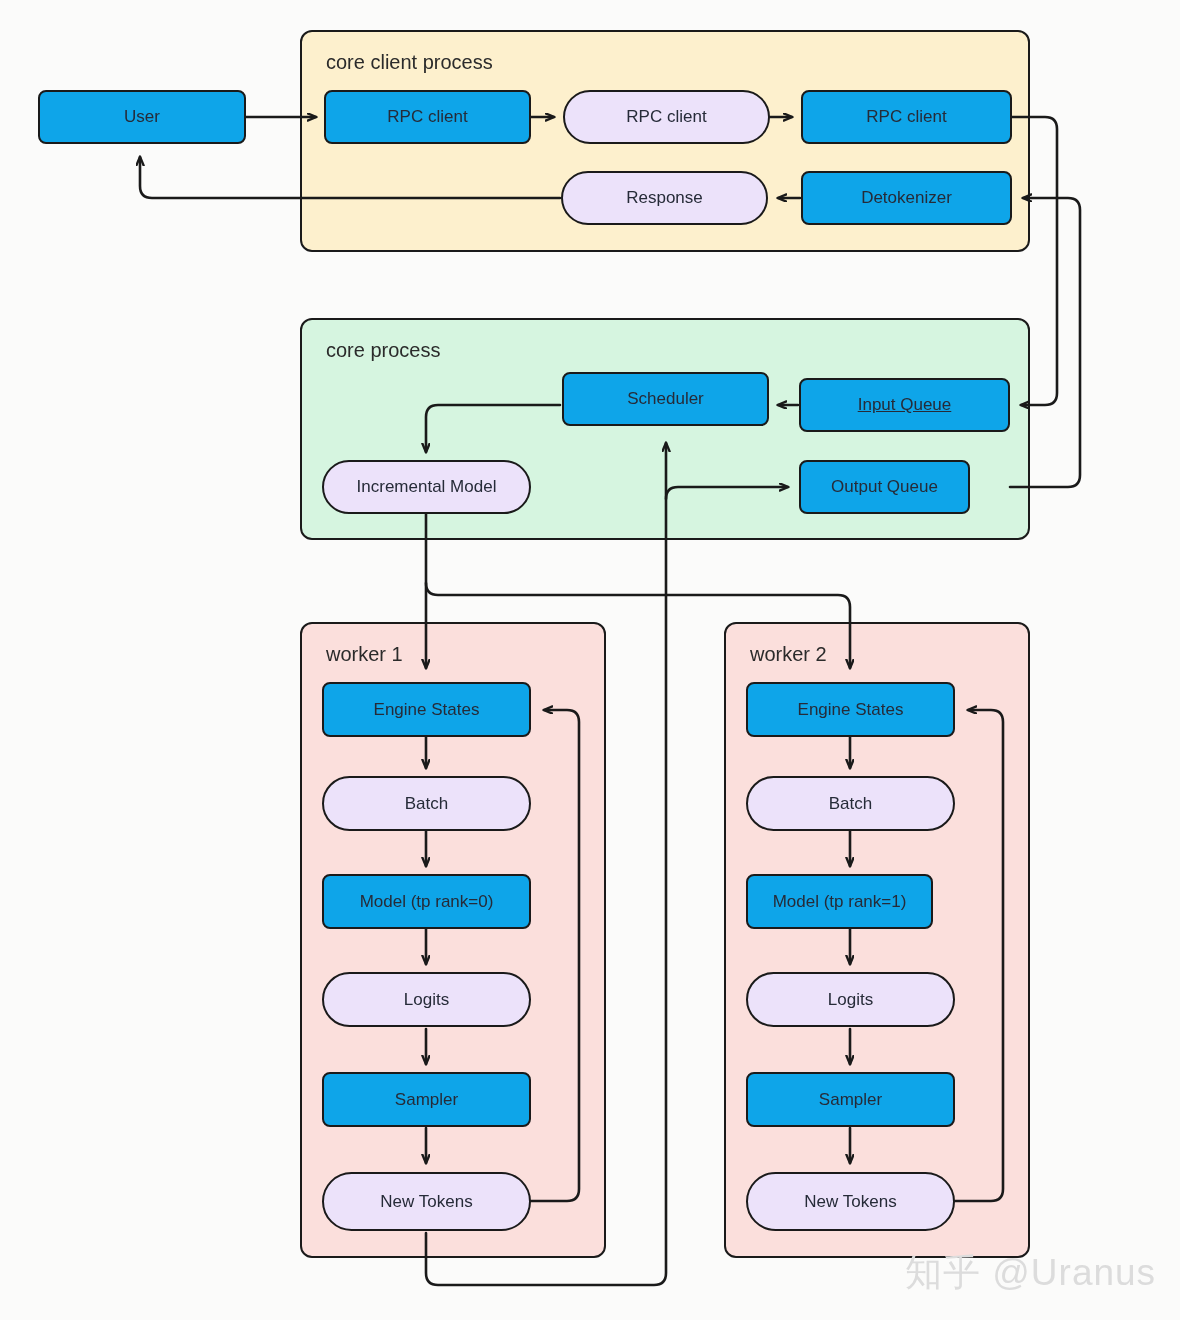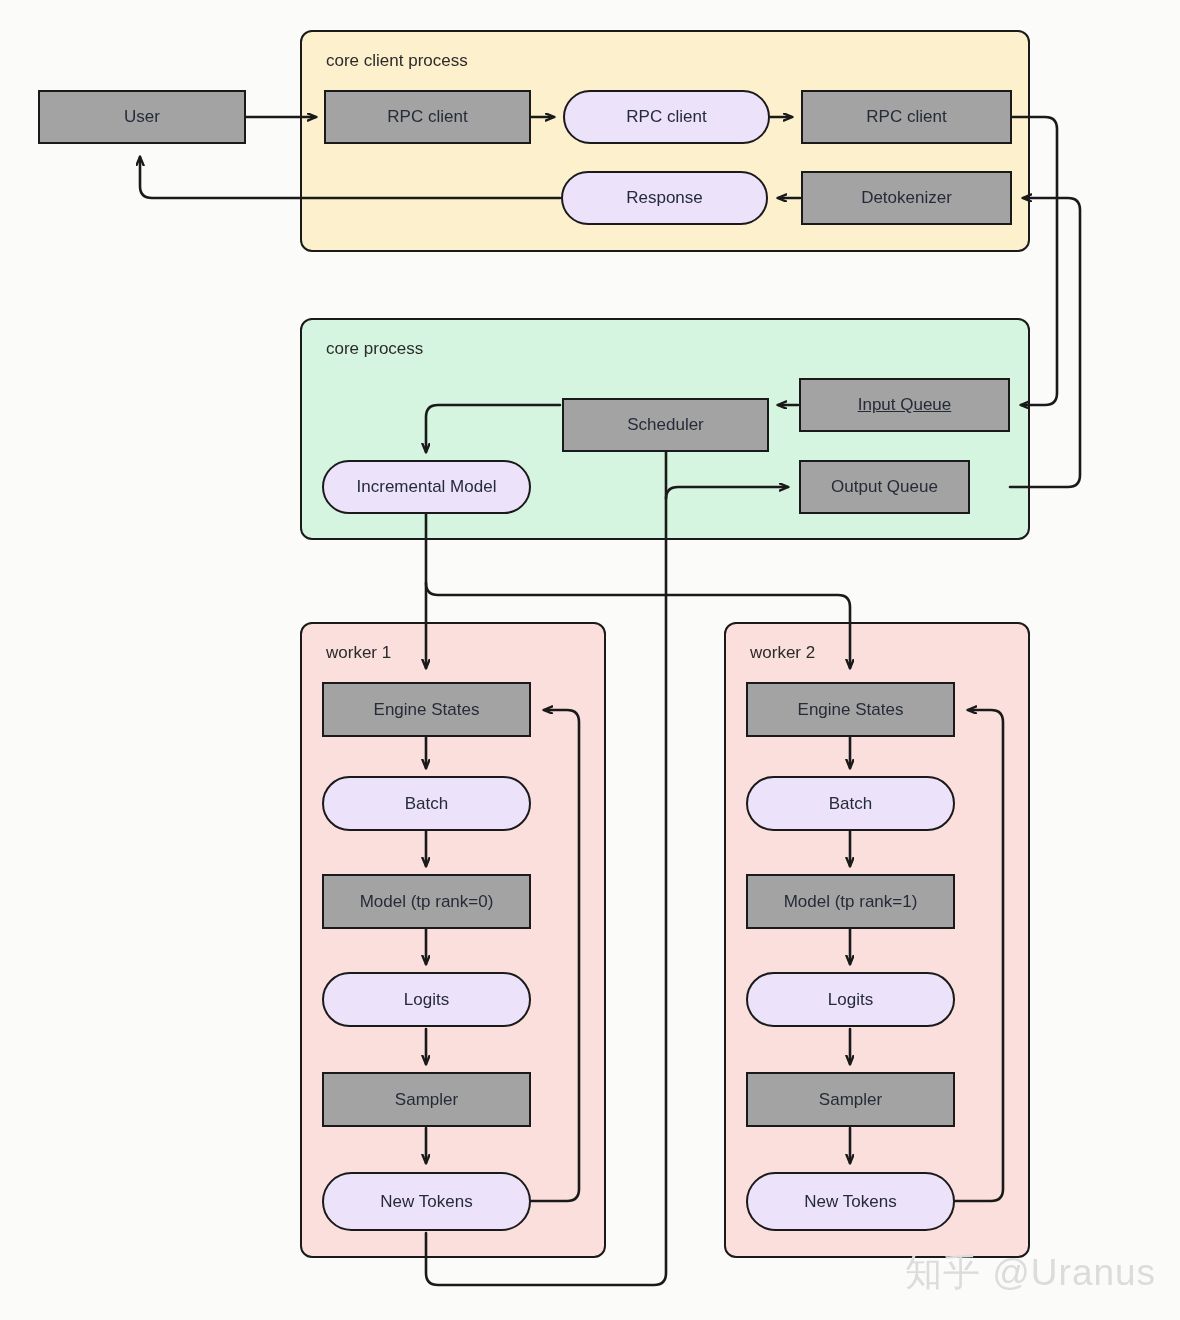--- a/index.html
+++ b/index.html
@@ -1,26 +1,26 @@
 <!DOCTYPE html>
 <html><head>
 <meta charset="utf-8">
 <style>
   html,body{margin:0;padding:0;background:#fbfbfa;}
   body{font-family:"Liberation Sans",sans-serif;}
   #stage{position:relative;width:1180px;height:1320px;overflow:hidden;background:#fbfbfa;}
   svg#wires{position:absolute;left:0;top:0;width:1180px;height:1320px;pointer-events:none;}
 
   .grp{position:absolute;border:2.5px solid #1a1a1a;border-radius:12px;box-sizing:border-box;}
-  .grp-label{position:absolute;font-size:17px;color:#2b2b2b;white-space:nowrap;}
+  .grp-label{position:absolute;font-size:20px;color:#2b2b2b;white-space:nowrap;}
 
   .node{position:absolute;box-sizing:border-box;border:2.5px solid #1a1a1a;
         display:flex;align-items:center;justify-content:center;
         font-size:17px;color:#262b38;text-align:center;white-space:nowrap;}
-  .rect{border-radius:0;background:#a3a3a3;}
+  .rect{border-radius:8px;background:#0ea5e9;}
   .pill{border-radius:999px;background:#ece2fa;}
 
   .wm{position:absolute;font-size:37px;color:#dcdcdc;letter-spacing:1px;white-space:nowrap;}
 </style>
 </head>
 <body>
 
 <div id="stage">
 
   <div class="grp" style="left:300px;top:30px;width:730px;height:222px;background:#fdf0cd;"></div>
@@ -103,21 +103,21 @@
   </div>
 
   <div class="node pill" style="left:561px;top:171px;width:207px;height:54px;">
     <span>Response</span>
   </div>
 
   <div class="node rect" style="left:801px;top:171px;width:211px;height:54px;">
     <span>Detokenizer</span>
   </div>
 
-  <div class="node rect" style="left:562px;top:398px;width:207px;height:54px;text-align:right;">
+  <div class="node rect" style="left:562px;top:372px;width:207px;height:54px;text-align:right;">
     <span>Scheduler</span>
   </div>
 
   <div class="node rect" style="left:799px;top:378px;width:211px;height:54px;text-decoration:underline;">
     <span>Input Queue</span>
   </div>
 
   <div class="node rect" style="left:799px;top:460px;width:171px;height:54px;">
     <span>Output Queue</span>
   </div>
@@ -144,21 +144,21 @@
   <div class="node pill" style="left:322px;top:1172px;width:209px;height:59px;">
     <span>New Tokens</span>
   </div>
 
   <div class="node rect" style="left:746px;top:682px;width:209px;height:55px;">
     <span>Engine States</span>
   </div>
   <div class="node pill" style="left:746px;top:776px;width:209px;height:55px;">
     <span>Batch</span>
   </div>
-  <div class="node rect" style="left:746px;top:874px;width:209px;height:55px;">
+  <div class="node rect" style="left:746px;top:874px;width:187px;height:55px;">
     <span>Model (tp rank=1)</span>
   </div>
   <div class="node pill" style="left:746px;top:972px;width:209px;height:55px;">
     <span>Logits</span>
   </div>
   <div class="node rect" style="left:746px;top:1072px;width:209px;height:55px;">
     <span>Sampler</span>
   </div>
   <div class="node pill" style="left:746px;top:1172px;width:209px;height:59px;">
     <span>New Tokens</span>

